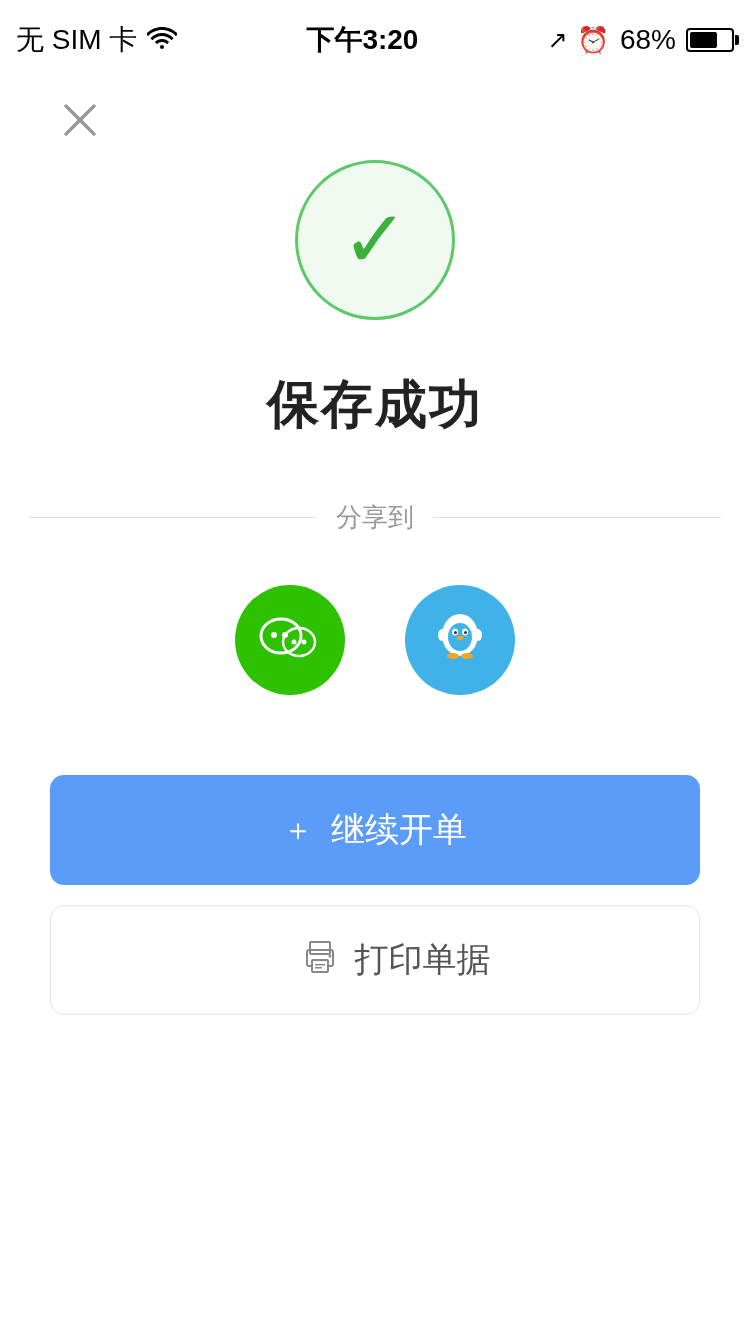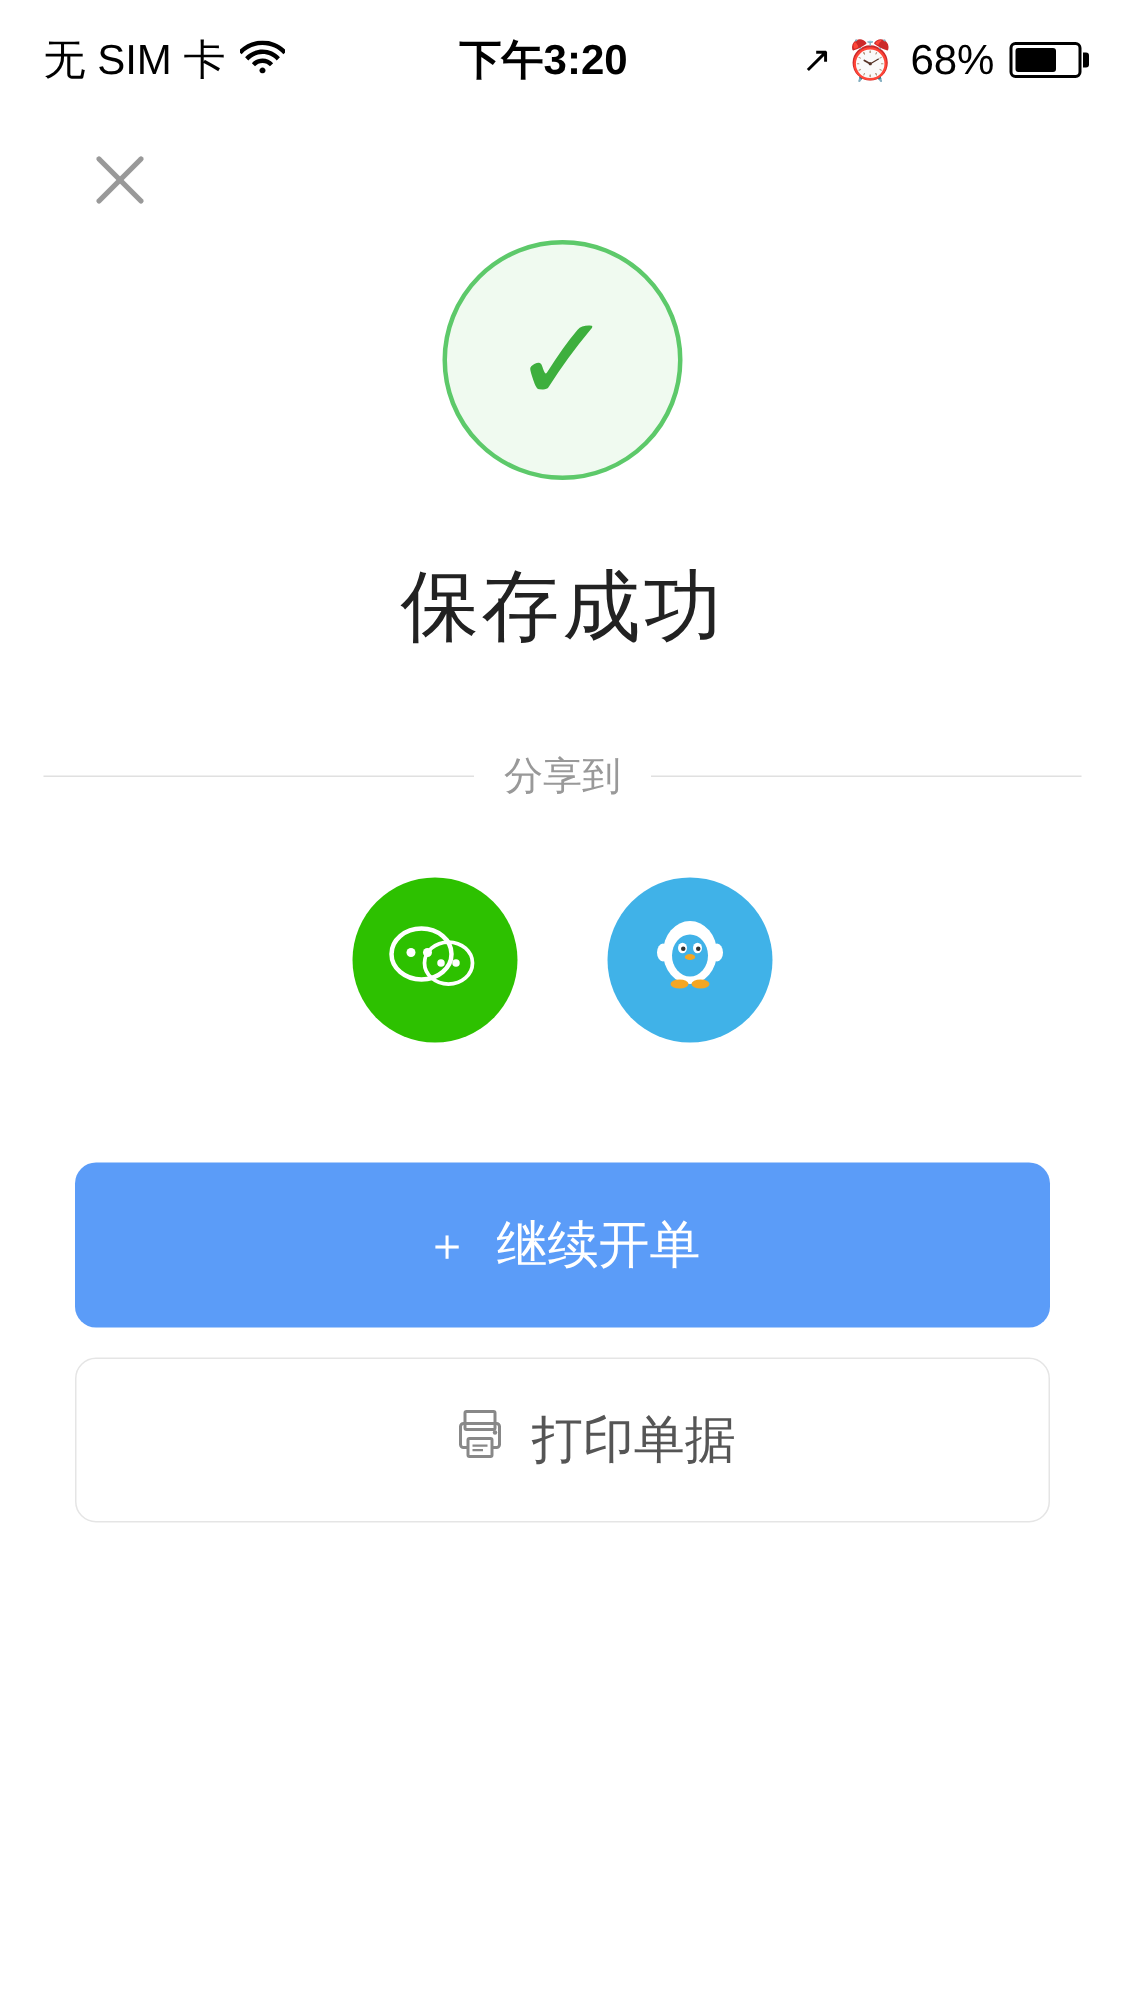--- a/index.html
+++ b/index.html
@@ -13,21 +13,21 @@
       position: relative;
     }
 
     
     .status-bar {
       width: 100%;
       height: 80px;
       display: flex;
       align-items: center;
       justify-content: space-between;
-      padding: 0 29px;
+      padding: 0 16px;
       background: #fff;
     }
     .status-left {
       display: flex;
       align-items: center;
       gap: 10px;
       font-size: 28px;
       color: #000;
       font-weight: 500;
     }
@@ -110,21 +110,21 @@
     }
     .checkmark {
       font-size: 80px;
       color: #3daf3d;
       line-height: 1;
     }
 
     
     .success-title {
       font-size: 52px;
-      font-weight: 400;
+      font-weight: 700;
       color: #222;
       margin-bottom: 60px;
       letter-spacing: 2px;
     }
 
     
     .share-section {
       width: 100%;
       display: flex;
       align-items: center;

